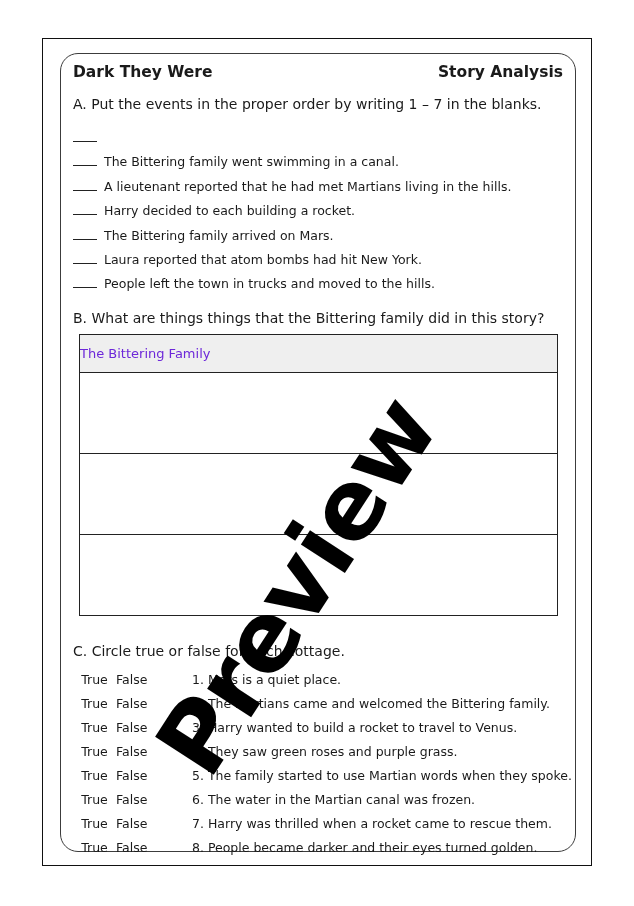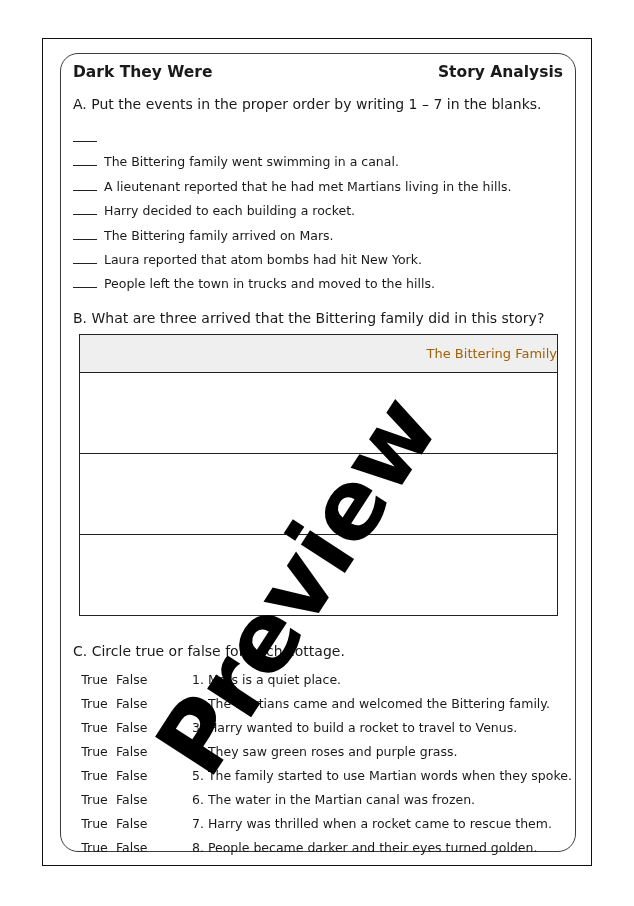--- a/index.html
+++ b/index.html
@@ -48,22 +48,22 @@
   .answer-table {
     margin-top: 7px; margin-left: 6px;
     width: 477px;
     border: 1px solid #222;
     box-sizing: content-box;
   }
   .answer-table .thead {
     height: 37px; line-height: 37px;
     background: #efefef;
     border-bottom: 1px solid #222;
-    text-align: right;
-    font-size: 13px; color: #a16207;
+    text-align: left;
+    font-size: 13px; color: #6d28d9;
   }
   .answer-table .trow { height: 80px; border-bottom: 1px solid #222; background: #fff; }
   .answer-table .trow:last-child { border-bottom: none; }
   .c-list { margin-top: 8px; }
   .c-row { display: flex; font-size: 12.5px; line-height: 24px; white-space: nowrap; }
   .c-true  { width: 43px; flex: 0 0 auto; text-align: center; }
   .c-false { width: 50px; flex: 0 0 auto; }
   .c-sentence { flex: 0 0 auto; margin-left: 26px; }
   .watermark {
     position: absolute;
@@ -94,21 +94,21 @@
       <div class="a-list">
         <div class="a-item"><span class="blank"></span></div>
         <div class="a-item"><span class="blank"></span><span>The Bittering family went swimming in a canal.</span></div>
         <div class="a-item"><span class="blank"></span><span>A lieutenant reported that he had met Martians living in the hills.</span></div>
         <div class="a-item"><span class="blank"></span><span>Harry decided to each building a rocket.</span></div>
         <div class="a-item"><span class="blank"></span><span>The Bittering family arrived on Mars.</span></div>
         <div class="a-item"><span class="blank"></span><span>Laura reported that atom bombs had hit New York.</span></div>
         <div class="a-item"><span class="blank"></span><span>People left the town in trucks and moved to the hills.</span></div>
       </div>
 
-      <div class="instruction instr-b">B. What are three arrived that the Bittering family did in this story?</div>
+      <div class="instruction instr-b">B. What are things things that the Bittering family did in this story?</div>
 
       <div class="answer-table">
         <div class="thead">The Bittering Family</div>
         <div class="trow"></div>
         <div class="trow"></div>
         <div class="trow"></div>
       </div>
 
       <div class="instruction instr-c">C. Circle true or false for each cottage.</div>
 

